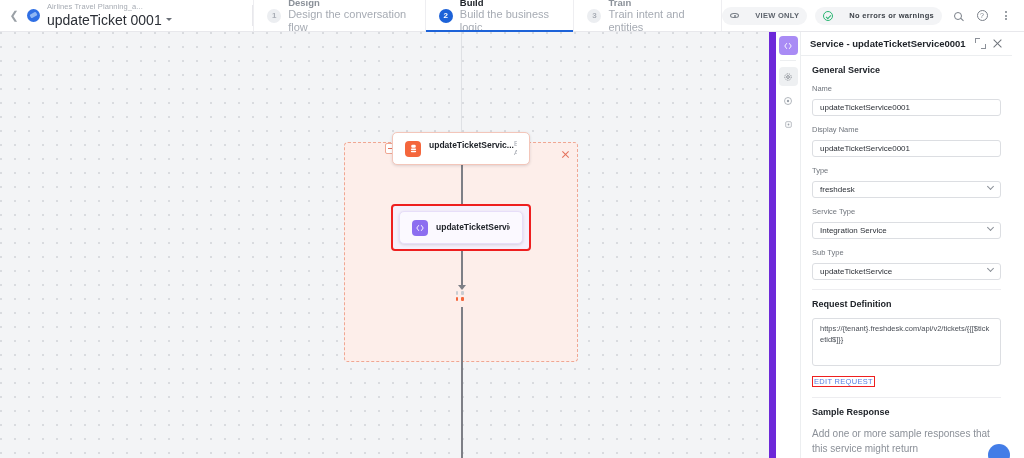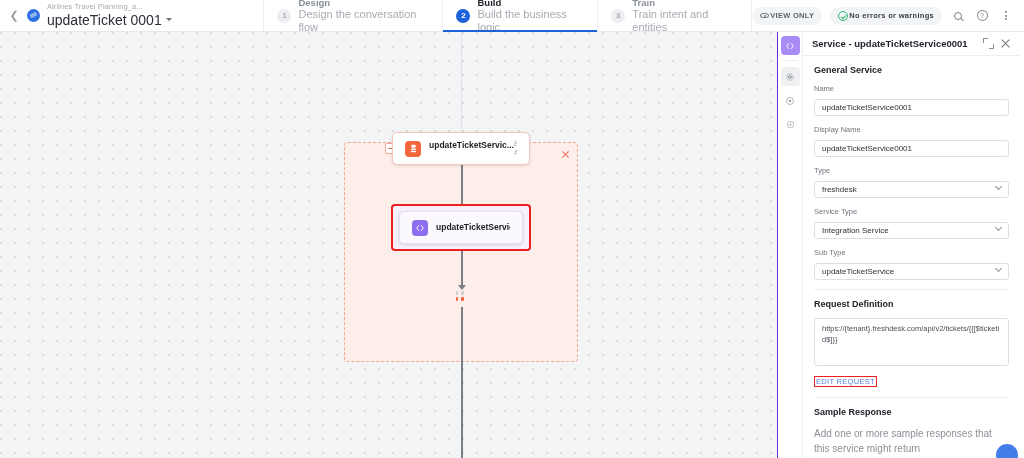--- a/index.html
+++ b/index.html
@@ -60,21 +60,21 @@
   .tab-title { font-size: 9.5px; font-weight: bold; color: #8a9098; }
   .tab.active .tab-title { color: #20242a; }
   .tab-sub { font-size: 11px; color: #a6abb3; }
   .tab.active::after {
     content: ""; position: absolute; left: 0; right: 0; bottom: -1px;
     height: 2.5px; background: #1d62d8;
   }
 
   .tb-right { margin-left: auto; display: flex; align-items: center; gap: 8px; padding-right: 10px; }
   .pill {
-    display: flex; align-items: center; gap: 1px;
+    display: flex; align-items: center; gap: 16px;
     background: #f3f4f6; border-radius: 11px; height: 18px; padding: 0 8px;
     font-size: 7.5px; font-weight: bold; color: #5d636c; letter-spacing: .3px;
     cursor: pointer; white-space: nowrap;
   }
   .pill.ok { color: #3c4148; }
   .eye-ic { width: 9px; height: 9px; position: relative; flex: none; }
   .eye-ic::before {
     content: ""; position: absolute; inset: 2px 0; border: 1px solid #7a8089;
     border-radius: 50% 50% 50% 50% / 60% 60% 60% 60%;
   }
@@ -165,22 +165,22 @@
     border-left: 4px solid transparent; border-right: 4px solid transparent;
     border-top: 5px solid #7d7f86;
   }
   .plus-dots { position: absolute; left: 456px; top: 259px; width: 11px; }
   .plus-dots .row { display: flex; gap: 3px; margin-bottom: 2px; }
   .plus-dots .row i { width: 2.4px; height: 4px; background: #c9ccd1; display: block; border-radius: 1px; }
   .plus-dots .row.orange i { background: #f4663c; }
 
   
   .panel {
-    position: absolute; top: 32px; right: 4px; width: 243px; height: 426px;
-    background: #ffffff; border-left: 1px solid #6d28d9; display: flex;
+    position: absolute; top: 32px; right: 12px; width: 243px; height: 426px;
+    background: #ffffff; border-left: 7px solid #6d28d9; display: flex;
   }
   .panel-rail { width: 25px; border-right: 1px solid #eceef0; padding-top: 4px; flex: none; }
   .rail-ic {
     width: 19px; height: 19px; margin: 0 auto 5px; border-radius: 4px;
     display: flex; align-items: center; justify-content: center; cursor: pointer;
     color: #9aa0a8; font-size: 9px;
   }
   .rail-ic.active { background: #a98bf5; color: #fff; }
   .rail-ic.shaded { background: #eef0f2; }
   .rail-div { height: 1px; background: #eceef0; margin: 3px 4px 6px; }

